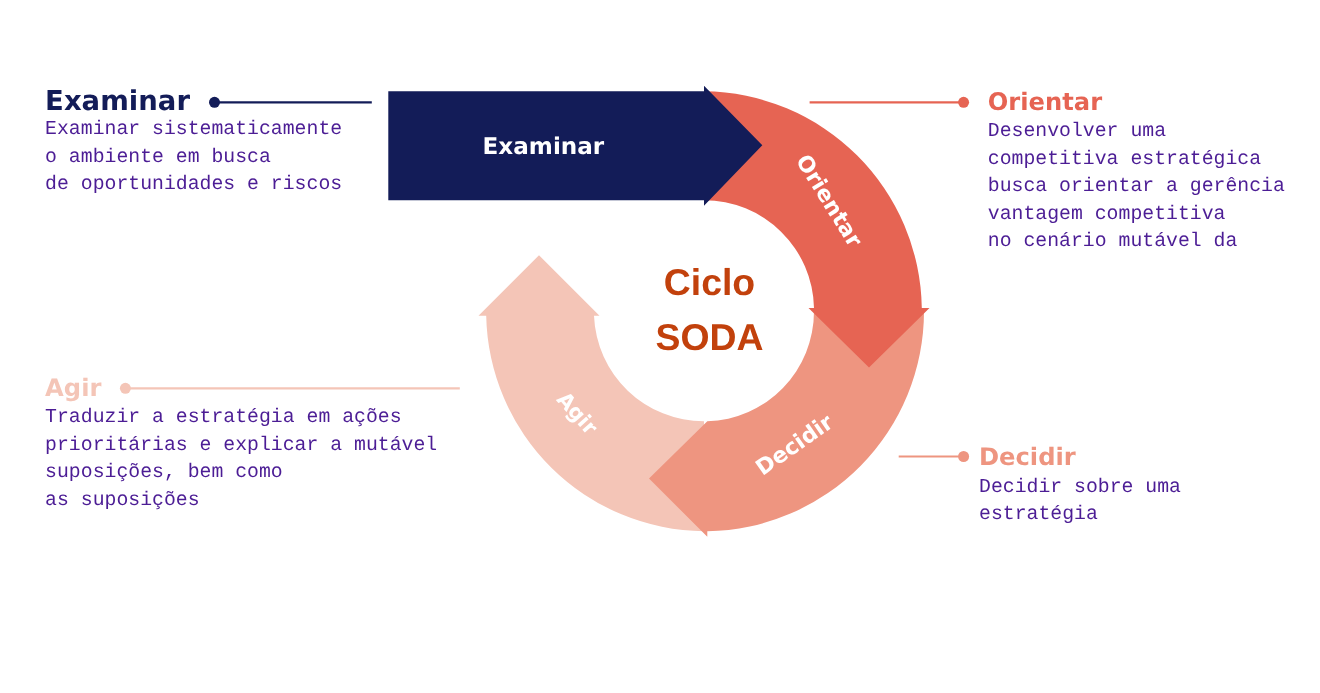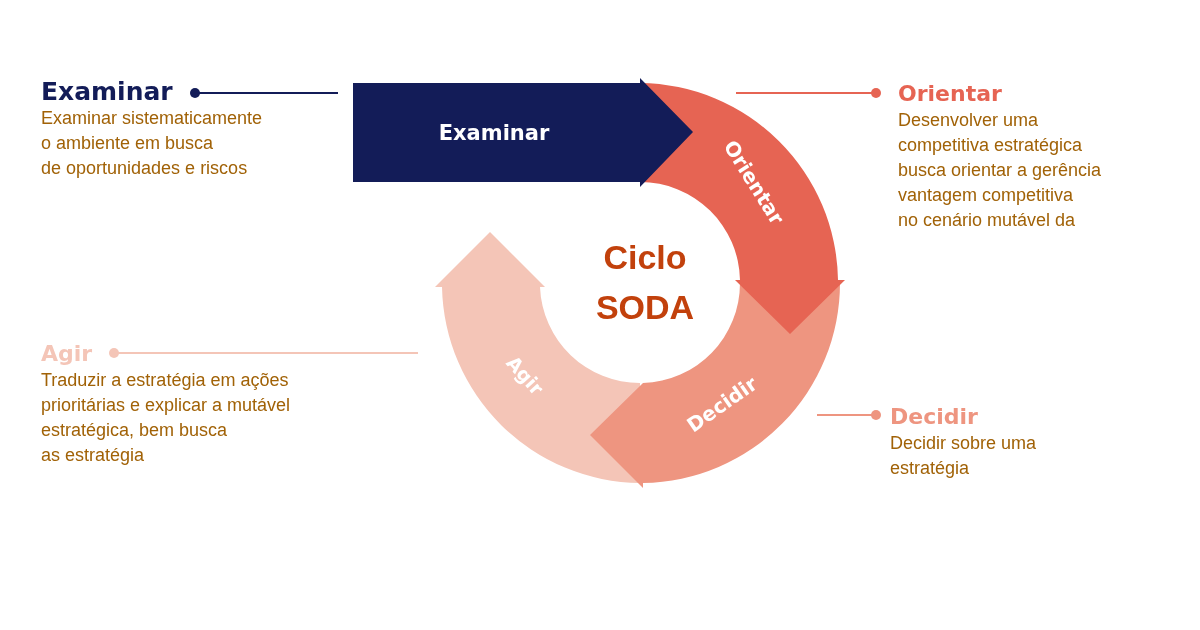--- a/index.html
+++ b/index.html
@@ -2,22 +2,22 @@
 <html><head>
   <meta charset="utf-8">
   <style>
     html, body { margin: 0; padding: 0; background: #ffffff; }
     body { width: 1200px; height: 630px; position: relative; overflow: hidden;
            font-family: "DejaVu Sans", "Liberation Sans", sans-serif; }
     svg.diagram { position: absolute; left: 0; top: 0; }
     .block { position: absolute; }
     .block h2 { margin: 0; font-weight: bold; font-size: 25px; line-height: 28px;
                 font-family: "DejaVu Sans", sans-serif; letter-spacing: 0px; }
-    .block p { margin: 0; font-size: 18px; line-height: 25px; color: #a16207;
-               font-family: Liberation Sans, sans-serif; font-weight: normal; }
+    .block p { margin: 0; font-size: 18px; line-height: 25px; color: #4c1d95;
+               font-family: Liberation Mono, monospace; font-weight: normal; }
     .center-title { position: absolute; left: 565px; top: 232px; width: 160px;
                     text-align: center; font-family: "Liberation Sans", sans-serif;
                     font-weight: bold; font-size: 34px; line-height: 50px; color: #c2410c; }
     .arrow-label { font-family: "DejaVu Sans", sans-serif; font-weight: bold; fill: #ffffff; }
   </style>
 </head>
 <body>
 
 <svg class="diagram" width="1200" height="630" viewBox="0 0 1200 630" xmlns="http://www.w3.org/2000/svg">
 
@@ -94,15 +94,15 @@
 <div class="block" style="left:890px; top:403px;">
   <h2 style="color:#ee9580; font-size:22px;">Decidir</h2>
   <p>Decidir sobre uma</p>
   <p>estratégia</p>
 </div>
 
 <div class="block" style="left:41px; top:340px;">
   <h2 style="color:#f4c5b7; font-size:22px;">Agir</h2>
   <p>Traduzir a estratégia em ações</p>
   <p>prioritárias e explicar a mutável</p>
-  <p>estratégica, bem busca</p>
-  <p>as estratégia</p>
+  <p>suposições, bem como</p>
+  <p>as suposições</p>
 </div>
 
 </body></html>

